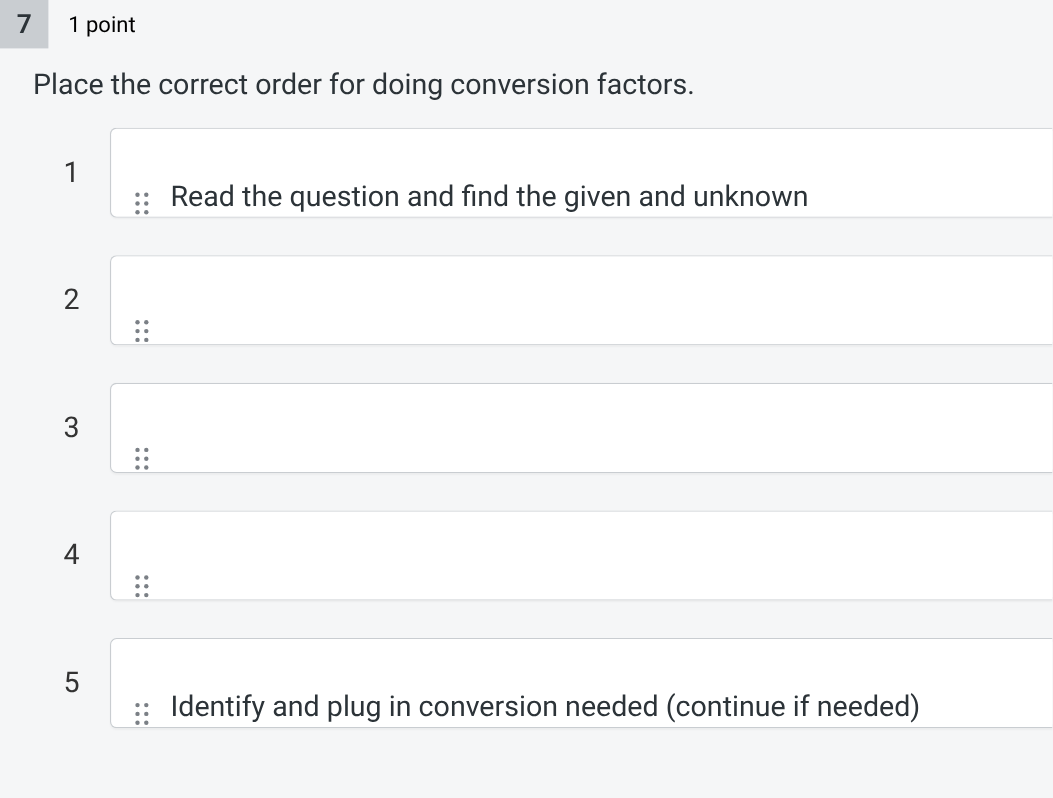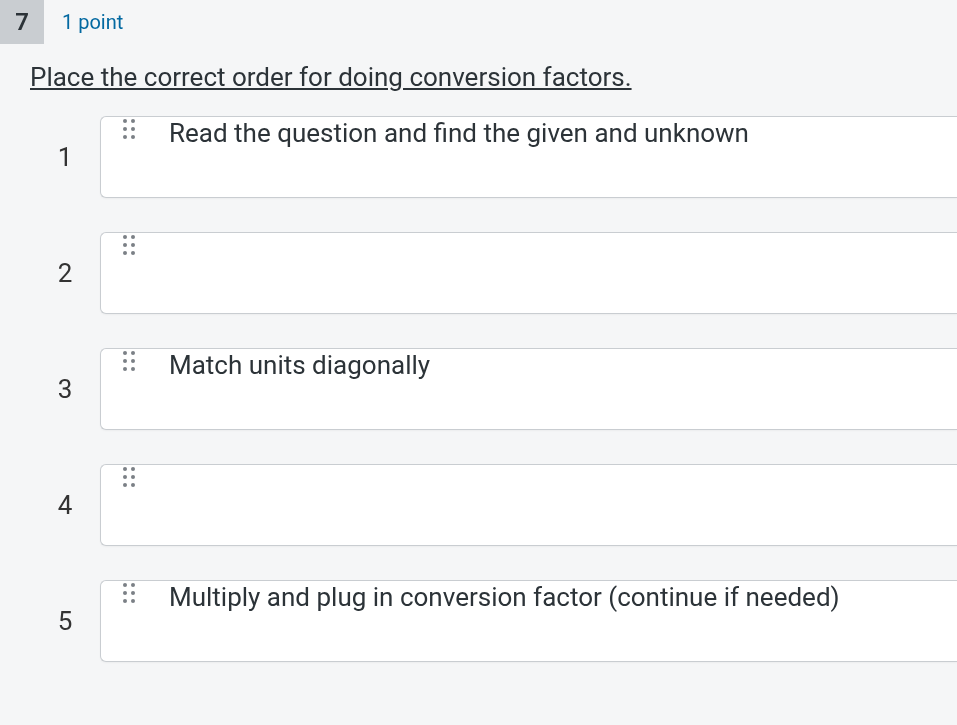--- a/index.html
+++ b/index.html
@@ -28,30 +28,29 @@
       font-weight: 600;
       display: flex;
       align-items: center;
       justify-content: center;
     }
     .points-label {
       display: flex;
       align-items: center;
       padding-left: 18px;
       font-size: 20px;
-      color: #0369a1;
+      color: #000000;
       font-weight: 400;
       text-align: right;
     }
     .prompt-row {
       padding: 18px 12px 24px 30px;
       font-size: 26px;
       color: #2c3338;
       font-weight: 400;
-      text-decoration: underline;
     }
     .options-area {
       padding-left: 30px;
     }
     .option-row {
       display: flex;
       align-items: stretch;
       margin-bottom: 34px;
       height: 82px;
     }
@@ -64,23 +63,23 @@
       color: #333;
       font-weight: 400;
     }
     .option-card {
       flex: 1;
       background: #ffffff;
       border: 1px solid #c9cdd1;
       border-right: none;
       border-radius: 6px 0 0 6px;
       display: flex;
-      align-items: flex-start;
+      align-items: flex-end;
       padding: 0 20px;
-      gap: 32px;
+      gap: 18px;
       box-shadow: 0 1px 2px rgba(0,0,0,0.04);
     }
     .drag-handle {
       display: flex;
       align-items: center;
       justify-content: center;
       color: #7b8086;
       flex-shrink: 0;
     }
     .option-text {
@@ -141,21 +140,20 @@
       <span class="drag-handle">
         <svg width="16" height="24" viewBox="0 0 16 24" fill="currentColor">
           <circle cx="4" cy="4" r="2"></circle>
             <circle cx="12" cy="4" r="2"></circle>
           <circle cx="4" cy="12" r="2"></circle>
             <circle cx="12" cy="12" r="2"></circle>
           <circle cx="4" cy="20" r="2"></circle>
             <circle cx="12" cy="20" r="2"></circle>
         </svg>
       </span>
-      <span class="option-text">Match units diagonally</span>
     </div>
   </div>
 
   <div class="option-row">
     <div class="order-number">4</div>
     <div class="option-card">
       <span class="drag-handle">
         <svg width="16" height="24" viewBox="0 0 16 24" fill="currentColor">
           <circle cx="4" cy="4" r="2"></circle>
             <circle cx="12" cy="4" r="2"></circle>
@@ -174,17 +172,17 @@
       <span class="drag-handle">
         <svg width="16" height="24" viewBox="0 0 16 24" fill="currentColor">
           <circle cx="4" cy="4" r="2"></circle>
             <circle cx="12" cy="4" r="2"></circle>
           <circle cx="4" cy="12" r="2"></circle>
             <circle cx="12" cy="12" r="2"></circle>
           <circle cx="4" cy="20" r="2"></circle>
             <circle cx="12" cy="20" r="2"></circle>
         </svg>
       </span>
-      <span class="option-text">Multiply and plug in conversion factor (continue if needed)</span>
+      <span class="option-text">Identify and plug in conversion needed (continue if needed)</span>
     </div>
   </div>
 
 </div>
 
 </body></html>

